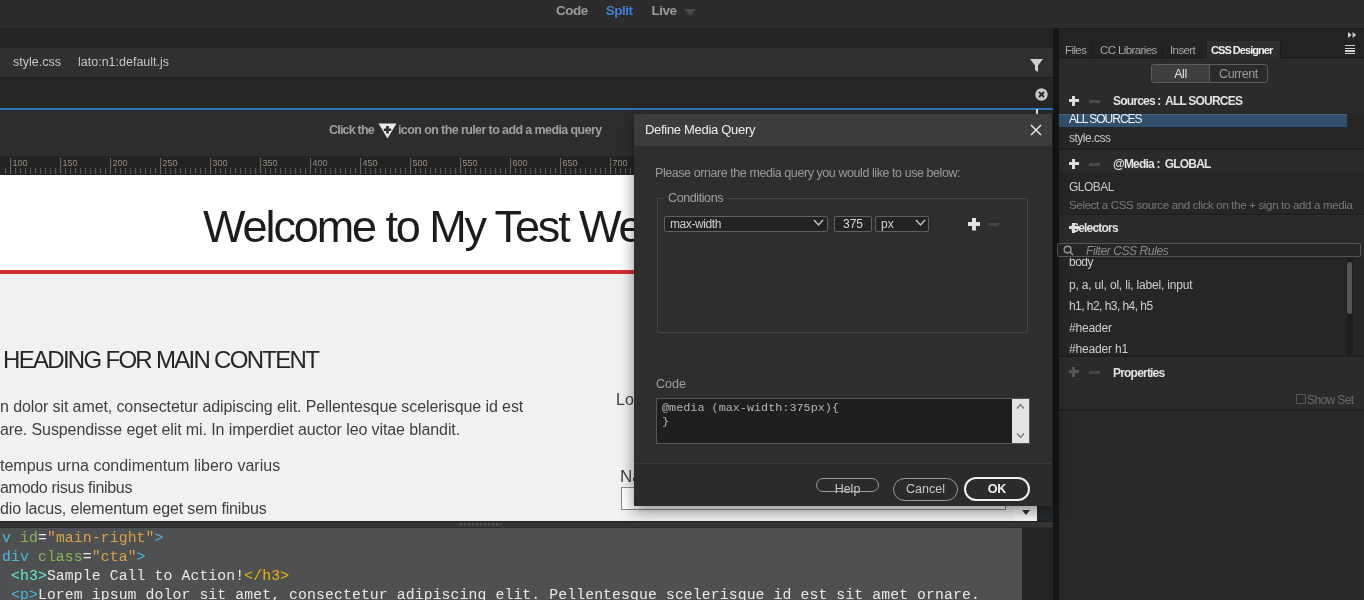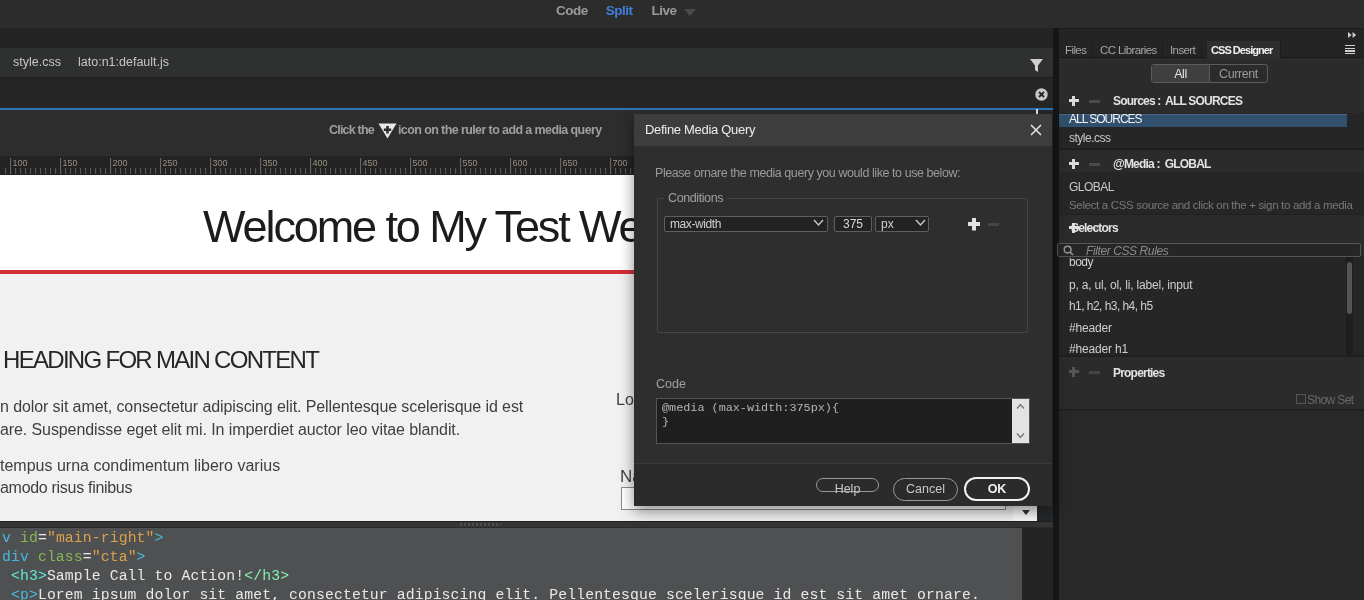--- a/index.html
+++ b/index.html
@@ -284,39 +284,40 @@
 <div class="abs" style="left:0;top:175px;width:1037px;height:345.5px;background:#f1f1f1"></div>
 <div class="abs" style="left:0;top:175px;width:1037px;height:95px;background:#ffffff"></div>
 <div class="abs" style="left:0;top:270px;width:1037px;height:3.5px;background:#d32f33"></div>
 
 <div class="abs" style="left:203px;top:201px;font-size:45px;letter-spacing:-2.1px;color:#1c1c1c;white-space:nowrap" id="h1t">Welcome to My Test Website</div>
 <div class="abs" style="left:0;top:398px;font-size:16px;letter-spacing:-0.1px;color:#3f3f3f;white-space:nowrap" id="p1">n dolor sit amet, consectetur adipiscing elit. Pellentesque scelerisque id est</div>
 <div class="abs" style="left:3px;top:346px;font-size:24px;letter-spacing:-1.7px;color:#262626;white-space:nowrap" id="h2t">HEADING FOR MAIN CONTENT</div>
 <div class="abs" style="left:0;top:420.5px;font-size:16px;letter-spacing:-0.1px;color:#3f3f3f;white-space:nowrap" id="p2">are. Suspendisse eget elit mi. In imperdiet auctor leo vitae blandit.</div>
 <div class="abs" style="left:0;top:457px;font-size:16px;color:#3f3f3f;white-space:nowrap" id="li1">tempus urna condimentum libero varius</div>
 <div class="abs" style="left:0;top:478.5px;font-size:16px;letter-spacing:-0.3px;color:#3f3f3f;white-space:nowrap" id="li2">amodo risus finibus</div>
+<div class="abs" style="left:0;top:500px;font-size:16px;letter-spacing:-0.15px;color:#3f3f3f;white-space:nowrap" id="li3">dio lacus, elementum eget sem finibus</div>
 <div class="abs" style="left:616px;top:391px;font-size:16px;color:#3f3f3f;white-space:nowrap">Lorem ipsum</div>
 <div class="abs" style="left:620px;top:467px;font-size:17px;color:#3f3f3f;white-space:nowrap">Name:</div>
 
 <div class="abs" style="left:621px;top:487px;width:385px;height:23px;background:#ffffff;border:1px solid #8a8a8a"></div>
 
 <div class="abs" style="left:1013px;top:506px;width:24px;height:14.5px;background:#fafafa"></div>
 <div class="abs" style="left:1022px;top:509.5px;width:0;height:0;border-left:4.5px solid transparent;border-right:4.5px solid transparent;border-top:5.5px solid #333"></div>
 
 <div class="abs" style="left:1037px;top:110px;width:16px;height:410.5px;background:#26292b"></div>
 <div class="abs" style="left:1036px;top:109px;width:1.5px;height:6px;background:#e8e8e8"></div>
 
 <div class="abs" style="left:0;top:520.5px;width:1053px;height:7.5px;background:#353535;border-top:1px solid #1f1f1f;border-bottom:1px solid #2a2a2a"></div>
 <div class="abs" style="left:460px;top:522.5px;width:41px;height:3px;background:repeating-linear-gradient(90deg,#4f4f4f 0 2px,#353535 2px 4px)"></div>
 
 <div class="abs" style="left:0;top:528px;width:1022px;height:72px;background:#4f5052"></div>
 <div class="abs" style="left:1022px;top:528px;width:31px;height:72px;background:#242424"></div>
 <div class="abs mono" id="code" style="left:2px;top:528.5px;width:1020px;font-size:14.75px;line-height:19.3px;letter-spacing:0.12px;color:#e8e8e8;white-space:pre"><span style="color:#49b8dc">v</span> <span style="color:#87b653">id</span>=<span style="color:#dba24a">"main-right"</span><span style="color:#49b8dc">&gt;</span>
 <span style="color:#49b8dc">div</span> <span style="color:#87b653">class</span>=<span style="color:#dba24a">"cta"</span><span style="color:#49b8dc">&gt;</span>
- <span style="color:#5eead4">&lt;h3&gt;</span>Sample Call to Action!<span style="color:#86efac">&lt;/h3&gt;</span>
+ <span style="color:#5eead4">&lt;h3&gt;</span>Sample Call to Action!<span style="color:#eab308">&lt;/h3&gt;</span>
  <span style="color:#49b8dc">&lt;p&gt;</span>Lorem ipsum dolor sit amet, consectetur adipiscing elit. Pellentesque scelerisque id est sit amet ornare.</div>
 
 <div class="abs" style="left:1053px;top:27.5px;width:6px;height:572.5px;background:#161616"></div>
 
 <div class="abs" style="left:1059px;top:27.5px;width:305px;height:572.5px;background:#2b2b2b"></div>
 
 <div class="abs" style="left:1059px;top:27.5px;width:305px;height:13.5px;background:#242424;border-top:1px solid #1c1c1c"></div>
 <svg class="abs" style="left:1347.5px;top:32px" width="9" height="6" viewBox="0 0 9 6">
       <path d="M0 0 L3.6 3 L0 6 Z M4.6 0 L8.2 3 L4.6 6 Z" fill="#cfcfcf"></path>
     </svg>

